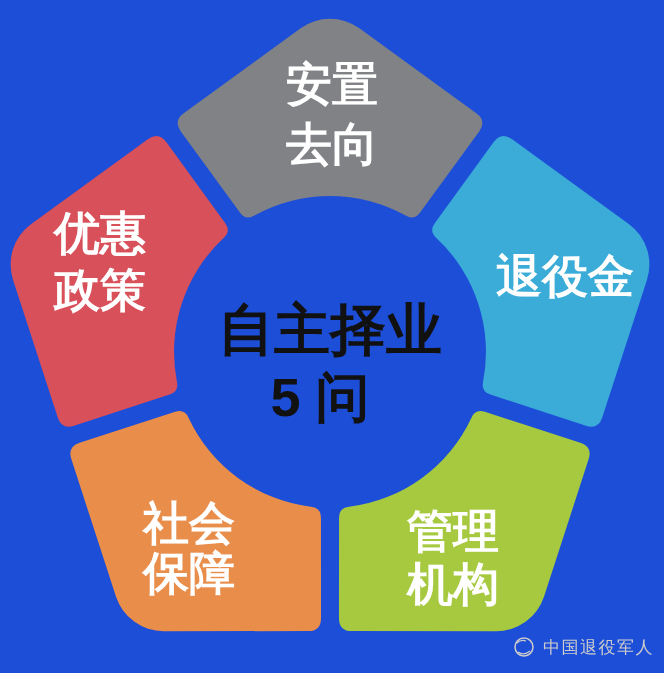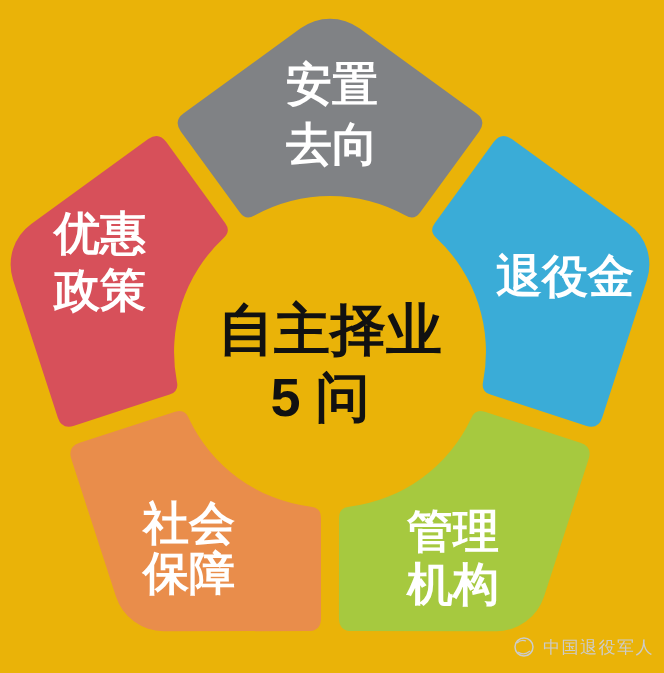--- a/index.html
+++ b/index.html
@@ -1,20 +1,20 @@
 <!DOCTYPE html>
 <html><head>
 <meta charset="utf-8">
 <style>
   html, body { margin: 0; padding: 0; background: #ffffff; }
   .canvas {
     position: relative;
     width: 664px;
     height: 673px;
-    background: #eab308;
+    background: #1d4ed8;
     font-family: "Liberation Sans", sans-serif;
     overflow: hidden;
   }
   svg { display: block; }
   .petal-label {
     font-family: "Liberation Sans", sans-serif;
     font-size: 46px;
     font-weight: bold;
     text-anchor: middle;
   }

